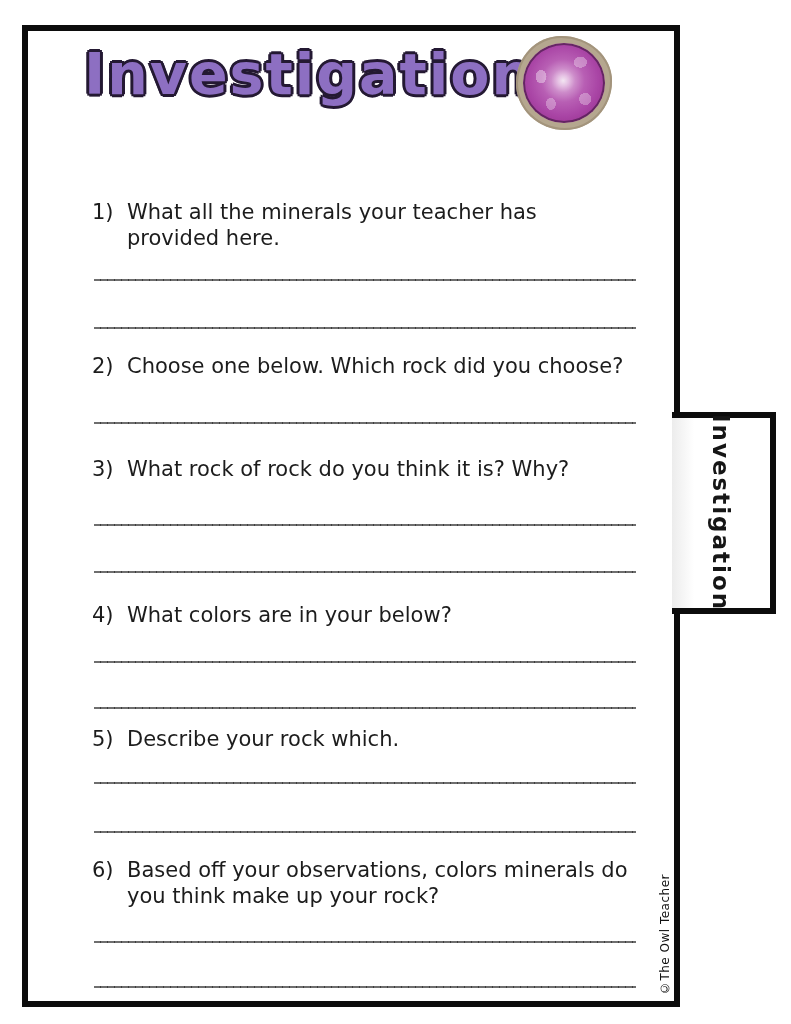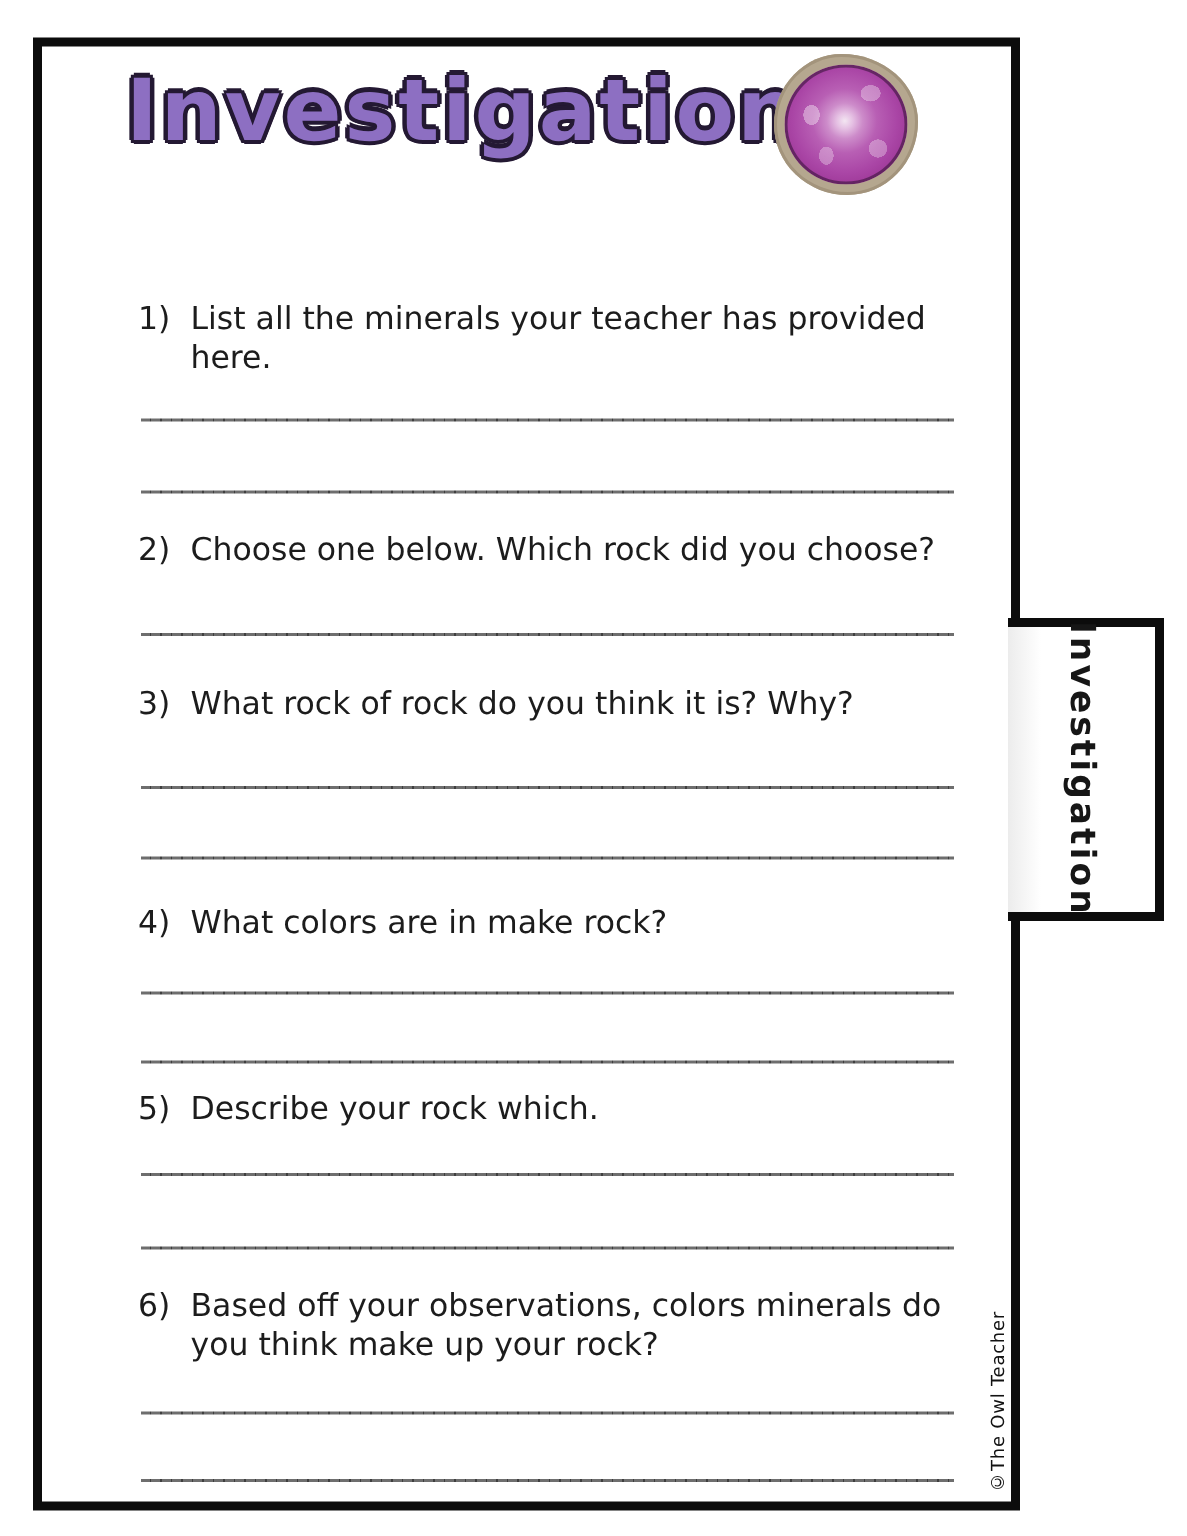--- a/index.html
+++ b/index.html
@@ -158,41 +158,41 @@
 
   <div class="title">Investigation</div>
 
   <div class="geode">
     <div class="geode-inner"></div>
   </div>
 
 
   <div class="question q1">
     <span class="q-num">1)</span>
-    <span class="q-text">List all the minerals your teacher has provided here.</span>
+    <span class="q-text">What all the minerals your teacher has provided here.</span>
   </div>
   <div class="answer-line al-1"></div>
   <div class="answer-line al-2"></div>
 
   <div class="question q2">
     <span class="q-num">2)</span>
     <span class="q-text">Choose one below. Which rock did you choose?</span>
   </div>
   <div class="answer-line al-3"></div>
 
   <div class="question q3">
     <span class="q-num">3)</span>
     <span class="q-text">What rock of rock do you think it is? Why?</span>
   </div>
   <div class="answer-line al-4"></div>
   <div class="answer-line al-5"></div>
 
   <div class="question q4">
     <span class="q-num">4)</span>
-    <span class="q-text">What colors are in make rock?</span>
+    <span class="q-text">What colors are in your below?</span>
   </div>
   <div class="answer-line al-6"></div>
   <div class="answer-line al-7"></div>
 
   <div class="question q5">
     <span class="q-num">5)</span>
     <span class="q-text">Describe your rock which.</span>
   </div>
   <div class="answer-line al-8"></div>
   <div class="answer-line al-9"></div>

